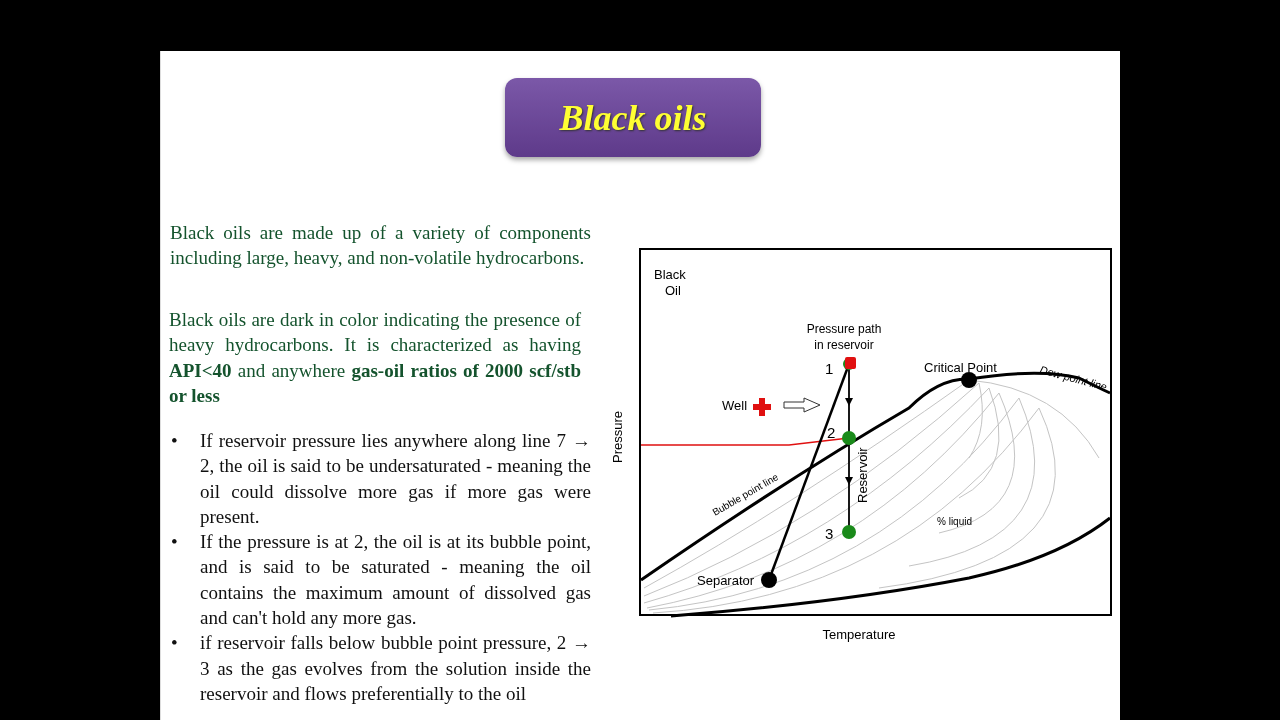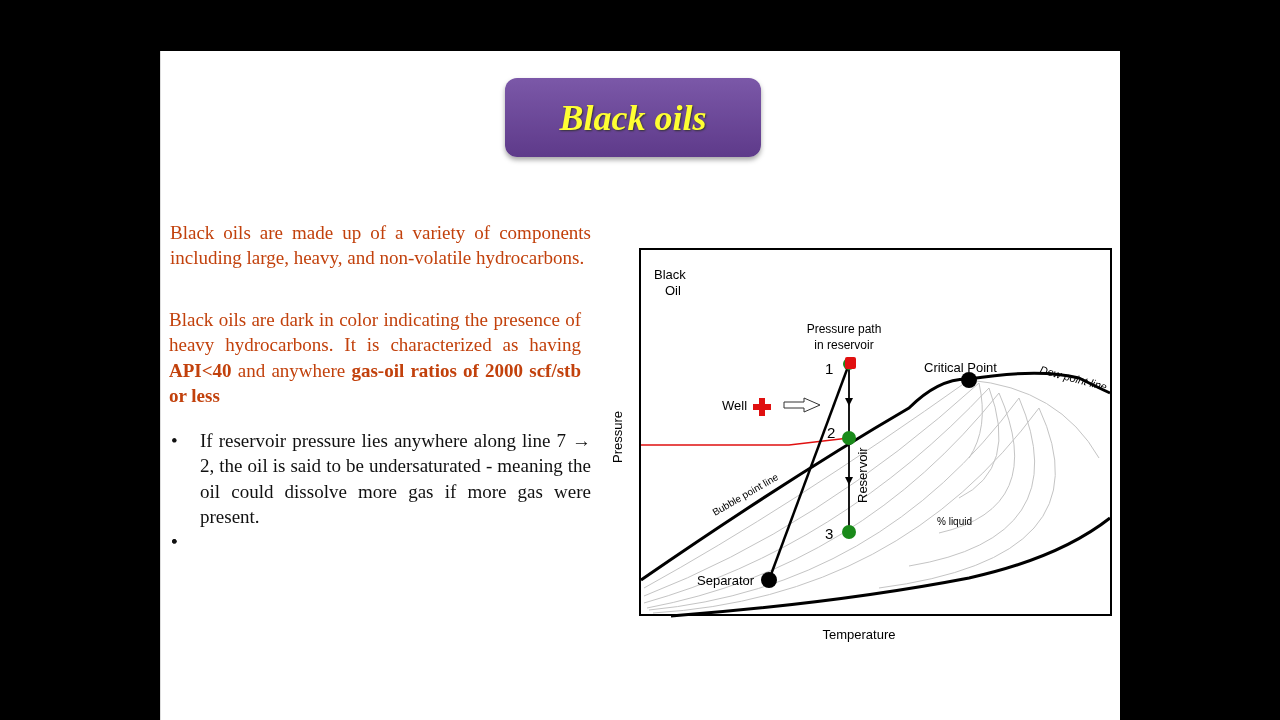--- a/index.html
+++ b/index.html
@@ -9,21 +9,21 @@
     position:absolute; left:344px; top:27px; width:256px; height:79px;
     border-radius:12px;
     background:linear-gradient(#7b58a8, #5e3a8a);
     box-shadow:0 3px 5px rgba(0,0,0,0.35);
     display:flex; align-items:center; justify-content:center;
   }
   .title-box span {
     font-family:"Liberation Serif", serif; font-style:italic; font-weight:bold;
     font-size:36px; color:#ffff33; text-shadow:1px 1px 2px #333;
   }
-  .txt { position:absolute; font-family:"Liberation Serif", serif; font-size:19px; line-height:25.3px; color:#c2410c; text-align:justify; }
+  .txt { position:absolute; font-family:"Liberation Serif", serif; font-size:19px; line-height:25.3px; color:#14532d; text-align:justify; }
   .p1 { left:9px; top:169px; width:421px; }
   .p2 { left:8px; top:256px; width:412px; }
   .bullets { position:absolute; left:8px; top:377px; width:422px; margin:0; padding:0; list-style:none; font-family:"Liberation Serif", serif; font-size:19px; line-height:25.3px; color:#111; }
   .bullets li { position:relative; padding-left:31px; text-align:justify; }
   .bullets li .dot { position:absolute; left:2px; top:0; }
   .pagenum { position:absolute; left:57px; top:673px; font-family:"Liberation Sans", sans-serif; font-size:10px; color:#737373; }
   .nav { position:absolute; top:686px; font-family:"DejaVu Sans", sans-serif; font-size:16px; color:#ddd; }
   .diagram { position:absolute; left:478px; top:197px; }
   svg text { font-family:"Liberation Sans", sans-serif; }
 </style>
@@ -33,22 +33,22 @@
 <div class="slide">
   <div class="title-box">
     <span>Black oils</span>
   </div>
 
   <div class="txt p1">Black oils are made up of a variety of components including large, heavy, and non-volatile hydrocarbons.</div>
   <div class="txt p2"><span>Black oils are dark in color indicating the presence of heavy hydrocarbons. It is characterized as having </span><b>API&lt;40</b><span> and anywhere </span><b>gas-oil ratios of 2000 scf/stb or less</b></div>
 
   <ul class="bullets">
     <li><span class="dot">•</span><span>If reservoir pressure lies anywhere along line 7 → 2, the oil is said to be undersaturated - meaning the oil could dissolve more gas if more gas were present.</span></li>
-    <li><span class="dot">•</span></li>
-    <li><span class="dot">•</span></li>
+    <li><span class="dot">•</span><span>If the pressure is at 2, the oil is at its bubble point, and is said to be saturated - meaning the oil contains the maximum amount of dissolved gas and can't hold any more gas.</span></li>
+    <li><span class="dot">•</span><span>if reservoir falls below bubble point pressure, 2 → 3 as the gas evolves from the solution inside the reservoir and flows preferentially to the oil</span></li>
   </ul>
 
   <div class="pagenum">130</div>
   <span class="nav" style="left:8px">⇦</span>
   <span class="nav" style="left:40px">╱</span>
   <span class="nav" style="left:72px">▤</span>
   <span class="nav" style="left:102px">⇨</span>
 
   <svg class="diagram" width="480" height="400" viewBox="0 0 480 400">
     <rect x="1" y="1" width="471" height="366" fill="#fff" stroke="#000" stroke-width="2"></rect>

